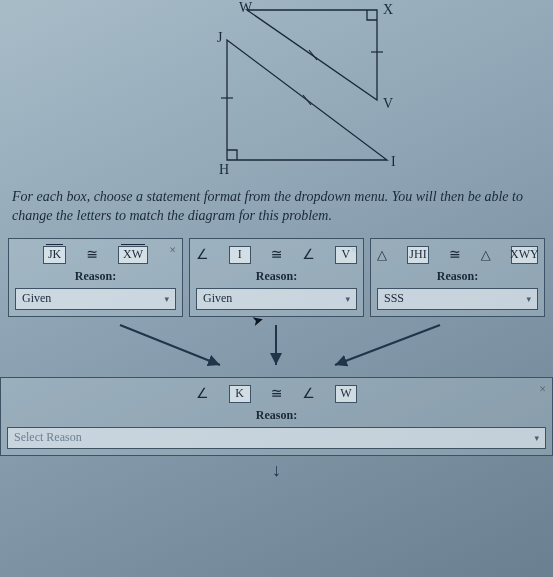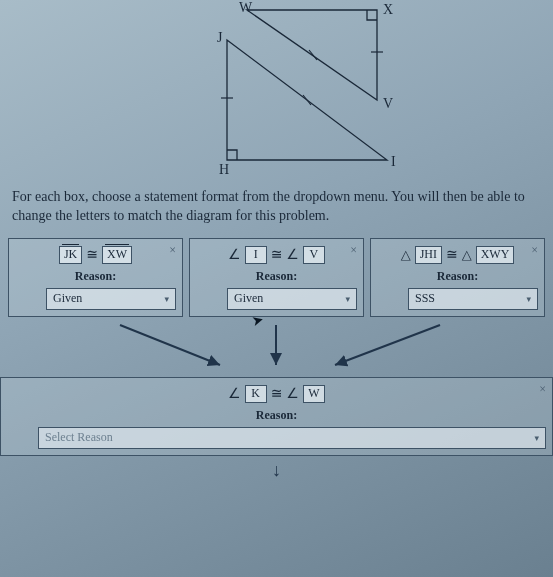--- a/index.html
+++ b/index.html
@@ -20,41 +20,42 @@
   }
   .diagram-area svg { display: block; margin: 0 auto; }
   .vlabel { font: 14px "Times New Roman"; fill: #1a2838; }
   .tick { stroke: #1a2838; stroke-width: 1.2; }
   .shape { fill: none; stroke: #1a2838; stroke-width: 1.3; }
 
   .instructions {
     padding: 8px 12px 6px 12px;
     font-size: 14px;
     line-height: 1.35;
+    font-style: italic;
   }
 
   .cards-row {
     display: flex;
     justify-content: space-around;
     padding: 6px 8px 0 8px;
     gap: 6px;
   }
   .card {
     flex: 1;
     border: 1px solid #3d5265;
     background: rgba(200,215,225,0.25);
     padding: 6px 6px 6px 6px;
     position: relative;
     min-width: 0;
   }
   .stmt-row {
     display: flex;
     align-items: center;
     justify-content: center;
-    gap: 4px;
+    gap: 20px;
     font-size: 13px;
     min-height: 20px;
   }
   .seg-box, .letter-box {
     display: inline-flex;
     align-items: center;
     justify-content: center;
     border: 1px solid #3d5265;
     background: rgba(235,242,246,0.7);
     min-width: 22px;
@@ -88,21 +89,20 @@
   .reason-select {
     border: 1px solid #3d5265;
     background: rgba(235,242,246,0.6);
     height: 22px;
     font-size: 12px;
     display: flex;
     align-items: center;
     justify-content: space-between;
     padding: 0 6px;
     cursor: pointer;
-    margin-left: 31px;
   }
   .reason-select.placeholder { color: #6d8090; }
   .reason-select .caret { font-size: 9px; color: #4a5e70; }
 
   .arrows-row {
     position: relative;
     height: 60px;
   }
   .arrows-row svg { position: absolute; top: 0; left: 0; }
 

